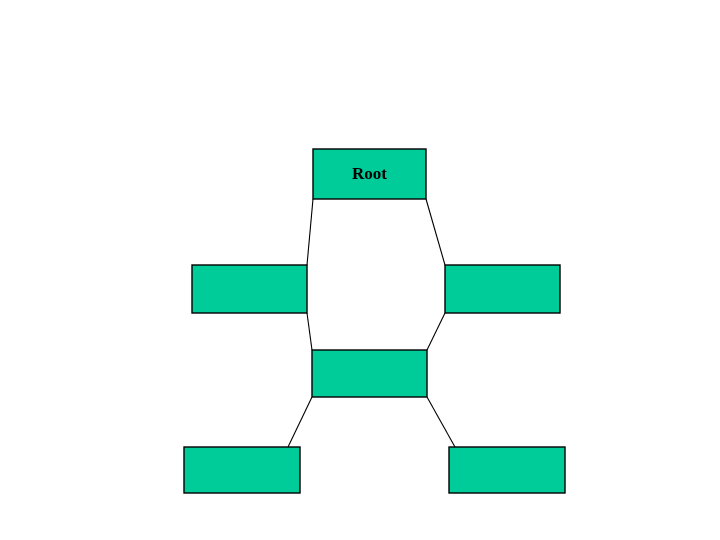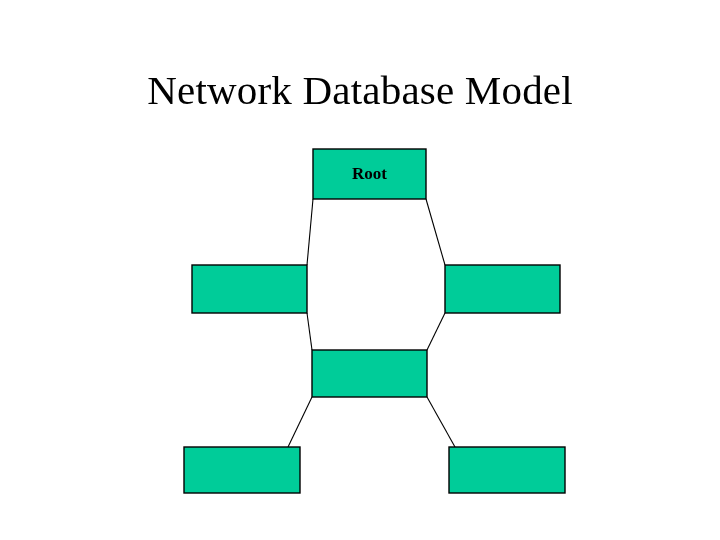--- a/index.html
+++ b/index.html
@@ -61,21 +61,20 @@
     stroke-width: 1.1;
     fill: none;
     shape-rendering: geometricPrecision;
   }
 </style>
 </head>
 <body>
 
 <div id="slide">
 
-  <div id="slide-title">Network Database Model</div>
 
   <svg id="diagram" viewBox="0 0 720 540" width="720" height="540">
 
     <g id="edges-layer">
         <line class="edge-line" x1="313" y1="199" x2="307" y2="265" stroke="#000000"></line>
         <line class="edge-line" x1="426" y1="199" x2="445" y2="265" stroke="#000000"></line>
         <line class="edge-line" x1="307" y1="313" x2="312" y2="350" stroke="#000000"></line>
         <line class="edge-line" x1="445" y1="313" x2="427" y2="350" stroke="#000000"></line>
         <line class="edge-line" x1="312" y1="397" x2="288" y2="447" stroke="#000000"></line>
         <line class="edge-line" x1="427" y1="397" x2="455" y2="447" stroke="#000000"></line>

